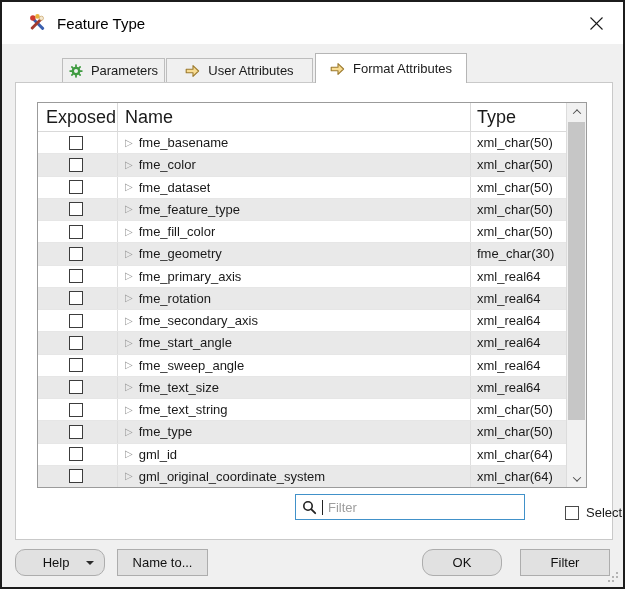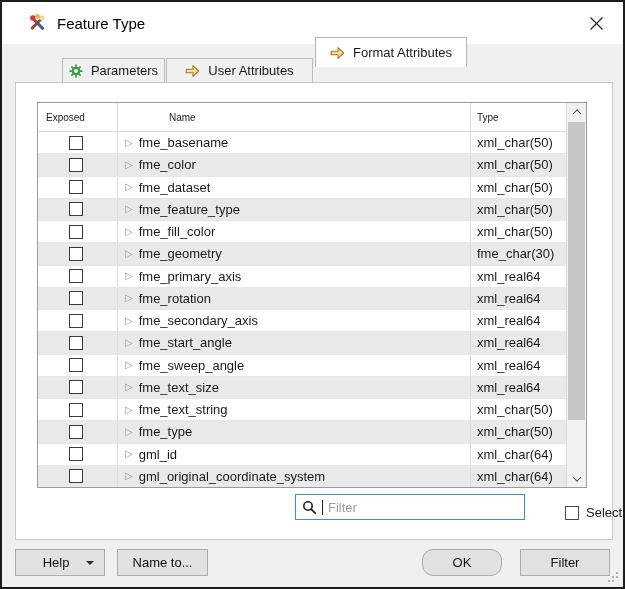--- a/index.html
+++ b/index.html
@@ -36,44 +36,44 @@
     height:24px; margin-bottom:1px; margin-right:1px;
     display:flex; align-items:center; justify-content:center; gap:8px;
     background:#f0f0f0;
     border:1px solid #bdbdbd; border-bottom:none;
     font-size:13px; white-space:nowrap;
   }
   .tab-parameters { width:103px; }
   .tab-user     { width:147px; }
   .tab-format   { width:152px; margin-left:1px; }
   .tab.active {
-    height:30px; margin-bottom:16px; background:#ffffff;
+    height:30px; margin-bottom:0; background:#ffffff;
     border-color:#b5b5b5;
   }
 
   
   .panel {
     position:absolute; left:13px; top:80px; width:598px; height:458px;
     background:#ffffff; border:1px solid #c9c9c9; z-index:1;
   }
 
   
   .attr-table {
     position:absolute; left:35px; top:100px; width:550px; height:386px;
     background:#fff; border:1px solid #9b9b9b;
     display:flex; z-index:2;
   }
   .table-main { flex:1; display:flex; flex-direction:column; min-width:0; }
   .thead {
     height:29px; flex:0 0 29px; display:flex;
-    border-bottom:1px solid #d9d9d9; font-size:10px; background:#fff;align-items:flex-end;
+    border-bottom:1px solid #d9d9d9; font-size:18px; background:#fff;align-items:flex-end;
   }
   .th { display:flex; align-items:center; height:100%; }
   .th-exposed { width:80px; padding-left:8px; border-right:1px solid #d9d9d9; }
-  .th-name { flex:1; padding-left:7px; border-right:1px solid #d9d9d9;margin-left:44px; }
+  .th-name { flex:1; padding-left:7px; border-right:1px solid #d9d9d9; }
   .th-type { width:95px; padding-left:6px; }
 
   .tbody { flex:1; display:flex; flex-direction:column; }
   .row { flex:1; display:flex; font-size:13px; border-bottom:1px solid #e6e6e6; background:#fff; }
   .row:last-child { border-bottom:none; }
   .row.alt { background: var(--row-alt, #e9e9e9); }
   .cell { display:flex; align-items:center; height:100%; }
   .cell-exposed { width:80px; justify-content:center; padding-right:4px; border-right:1px solid #dedede; }
   .cell-name { flex:1; padding-left:7px; gap:6px; border-right:1px solid #dedede; min-width:0; }
   .cell-type { width:95px; padding-left:6px; white-space:nowrap; }
@@ -120,21 +120,21 @@
   .select-all .checkbox { border-color:#4a4a4a; }
   .select-all-label { font-size:13px; white-space:nowrap; }
 
   
   .btn {
     position:absolute; top:547px; height:27px;
     background:#e1e1e1; border:1px solid #adadad;
     display:flex; align-items:center; justify-content:center;
     font-size:13px; color:#111;
   }
-  .btn-help   { left:13px;  width:90px; padding:0 10px; justify-content:space-between; }
+  .btn-help   { left:13px;  width:90px; padding:0 10px; justify-content:space-between;border-radius:10px; }
   .btn-apply  { left:115px; width:91px; }
   .btn-ok     { left:420px; width:80px;border-radius:11px; }
   .btn-cancel { left:518px; width:90px; }
   .help-label { flex:1; text-align:center; }
   .dropdown-caret {
     width:0; height:0; flex:0 0 auto;
     border-left:4px solid transparent; border-right:4px solid transparent;
     border-top:4.5px solid #2b2b2b;
   }
 

